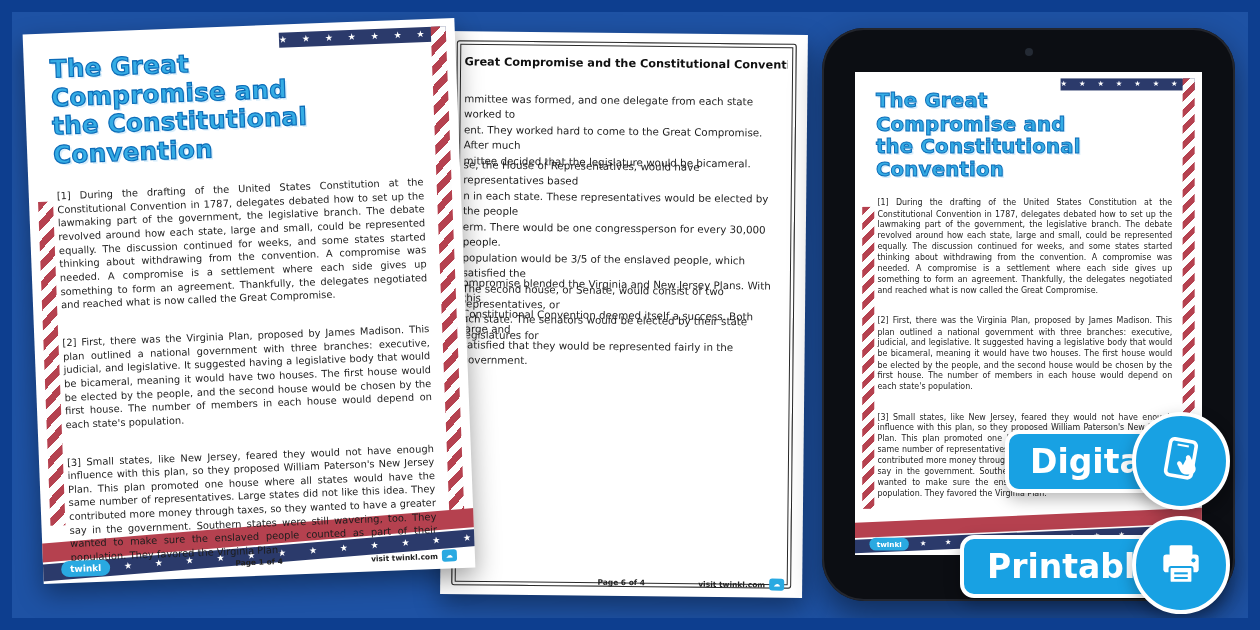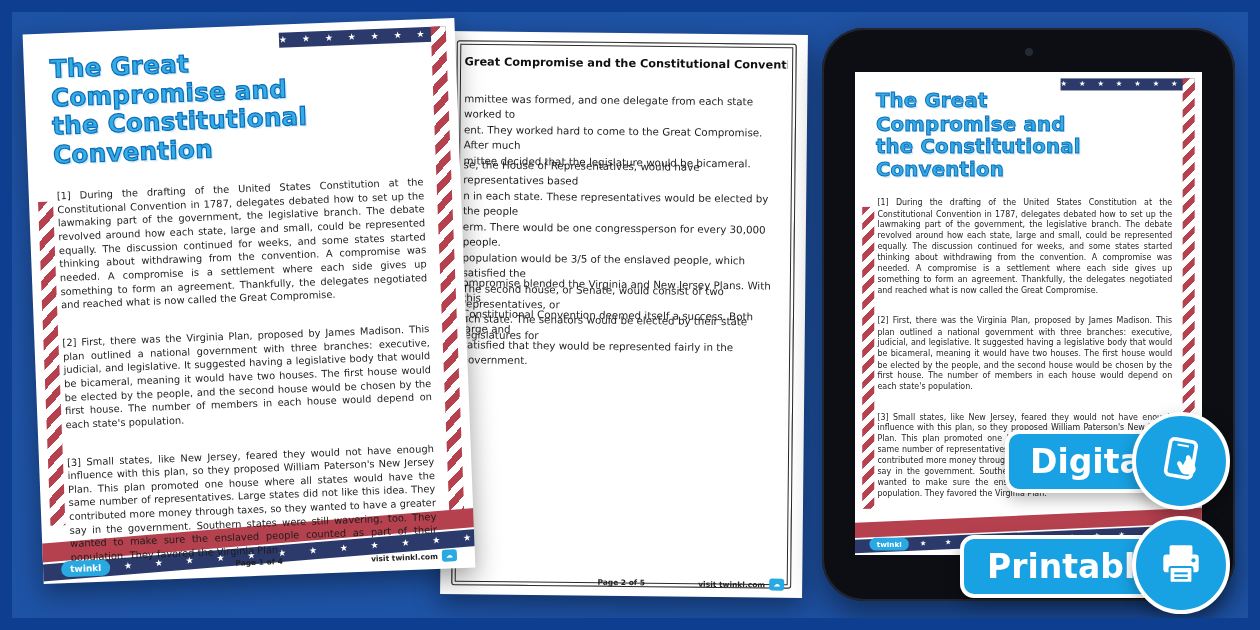--- a/index.html
+++ b/index.html
@@ -91,21 +91,21 @@
     <div class="sheet2-block b2">se, the House of Representatives, would have representatives based
 n in each state. These representatives would be elected by the people
 erm. There would be one congressperson for every 30,000 people.
 population would be 3/5 of the enslaved people, which satisfied the
 The second house, or Senate, would consist of two representatives, or
 ach state. The senators would be elected by their state legislatures for</div>
     <div class="sheet2-block b3">ompromise blended the Virginia and New Jersey Plans. With this
 Constitutional Convention deemed itself a success. Both large and
 satisfied that they would be represented fairly in the government.</div>
     <div class="sheet-footer">
-      <span class="page-label">Page 2 of 5</span>
+      <span class="page-label">Page 6 of 4</span>
       <span class="visit-group">
         <span>visit twinkl.com</span>
         <span class="mini-logo"></span>
       </span>
     </div>
   </div>
 
   <div class="sheet sheet-main">
     <div class="band band-top">★ ★ ★ ★ ★ ★ ★ ★</div>
     <div class="band-stripes band-right"></div>

